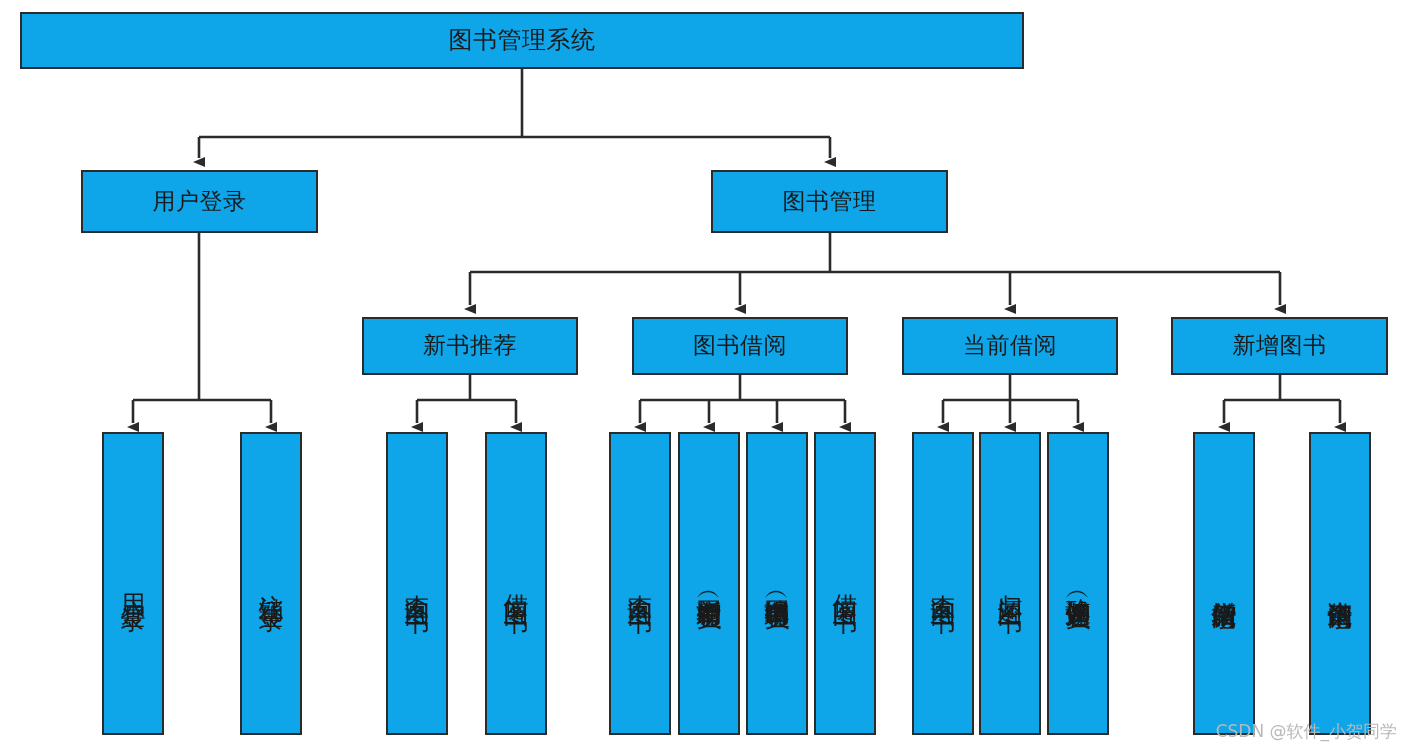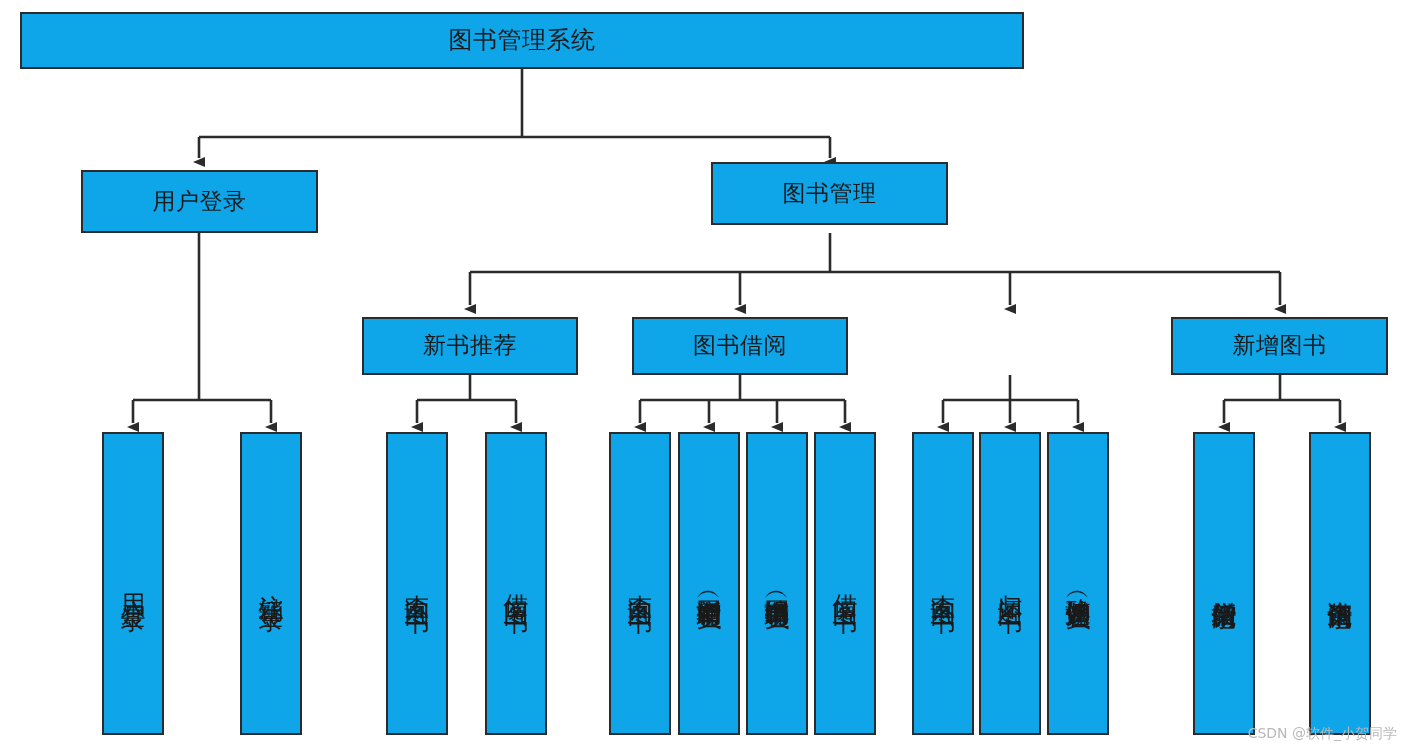--- a/index.html
+++ b/index.html
@@ -64,21 +64,21 @@
     text-align: center;
   }
   .node.vert.tight .label {
     letter-spacing: 1px;
     font-size: 25px;
   }
   .watermark {
     position: absolute;
     right: 8px;
     bottom: 4px;
-    font-size: 14px;
+    font-size: 17px;
     color: #b9b9b9;
     white-space: nowrap;
     font-family: "DejaVu Sans", "Liberation Sans", sans-serif;
   }
 </style>
 </head>
 <body>
 
 <div id="canvas">
 
@@ -132,30 +132,33 @@
     </g>
   </svg>
 
   <div class="node horiz root" style="left:20px; top:12px; width:1004px; height:57px;">
     <span class="label">图书管理系统</span>
   </div>
 
   <div class="node horiz" style="left:81px; top:170px; width:237px; height:63px;">
     <span class="label">用户登录</span>
   </div>
-  <div class="node horiz" style="left:711px; top:162px; width:237px; height:63px;">
+  <div class="node horiz" style="left:711px; top:170px; width:237px; height:63px;">
     <span class="label">图书管理</span>
   </div>
 
   <div class="node horiz" style="left:362px; top:317px; width:216px; height:58px;">
     <span class="label">新书推荐</span>
   </div>
   <div class="node horiz" style="left:632px; top:317px; width:216px; height:58px;">
     <span class="label">图书借阅</span>
   </div>
+  <div class="node horiz" style="left:902px; top:317px; width:216px; height:58px;">
+    <span class="label">当前借阅</span>
+  </div>
   <div class="node horiz" style="left:1171px; top:317px; width:217px; height:58px;">
     <span class="label">新增图书</span>
   </div>
 
   <div class="node vert" style="left:102px; top:432px; width:62px; height:303px;">
     <span class="label">用户登录</span>
   </div>
   <div class="node vert" style="left:240px; top:432px; width:62px; height:303px;">
     <span class="label">注销登录</span>
   </div>

